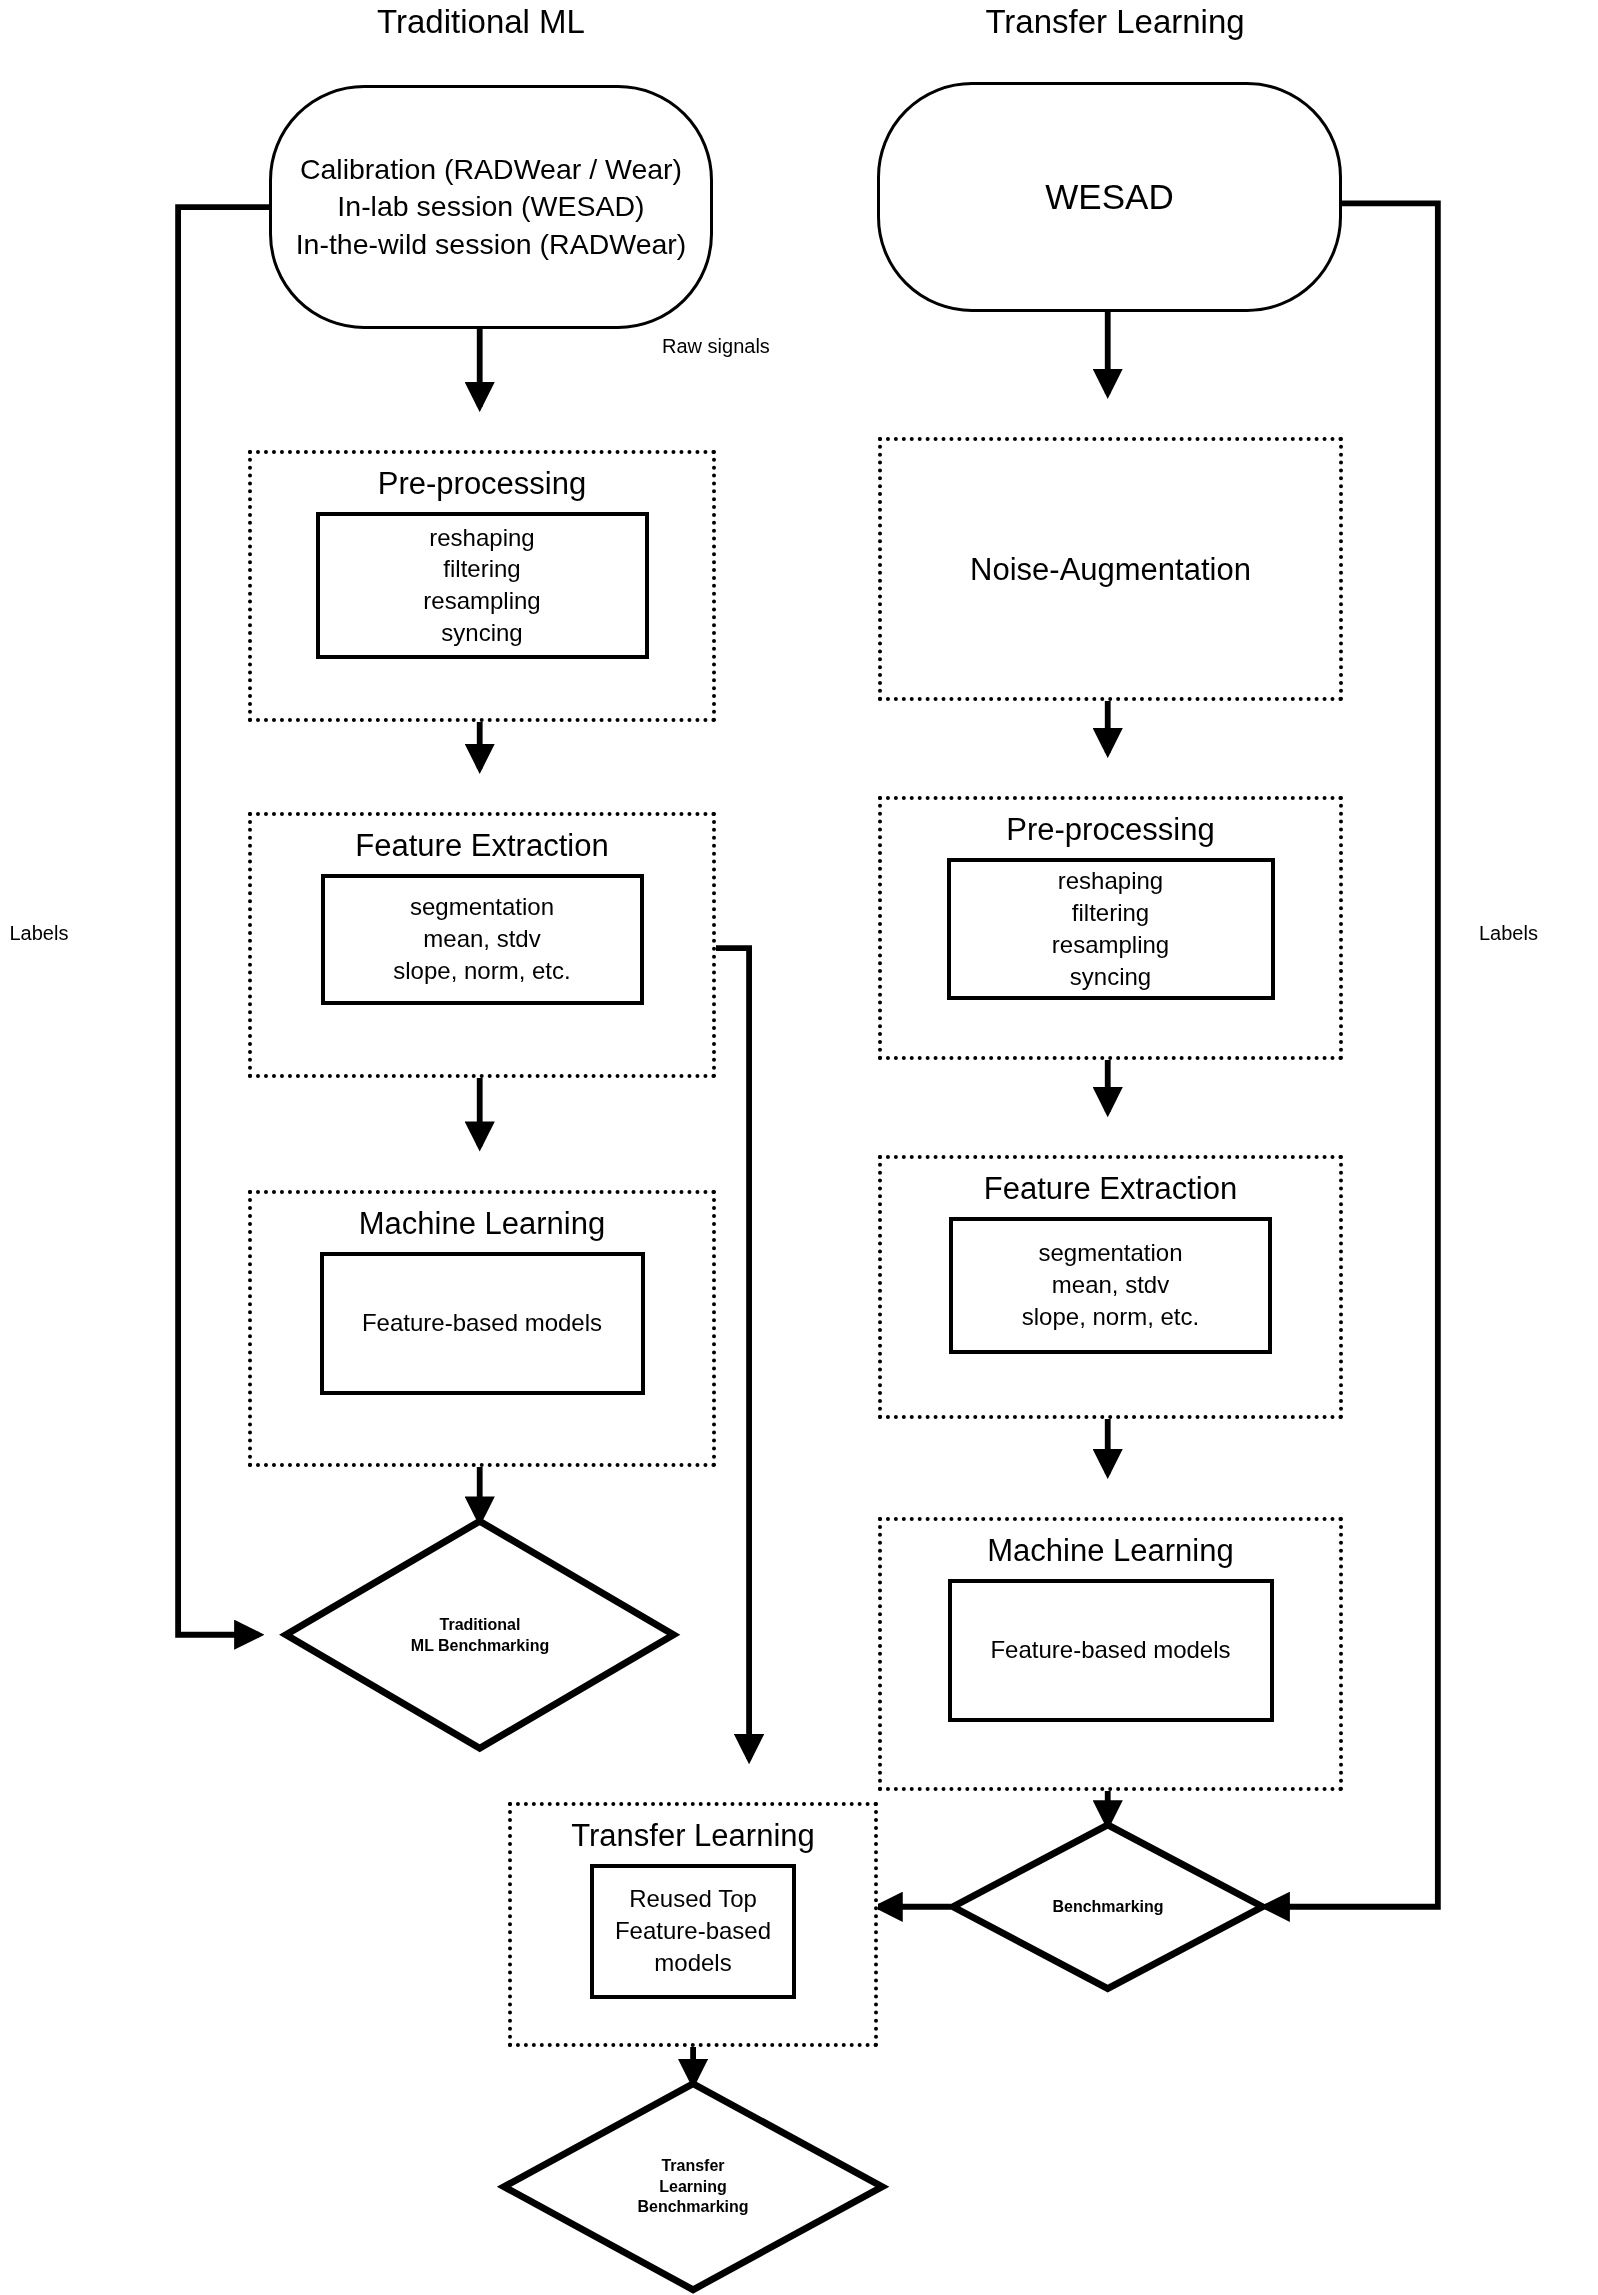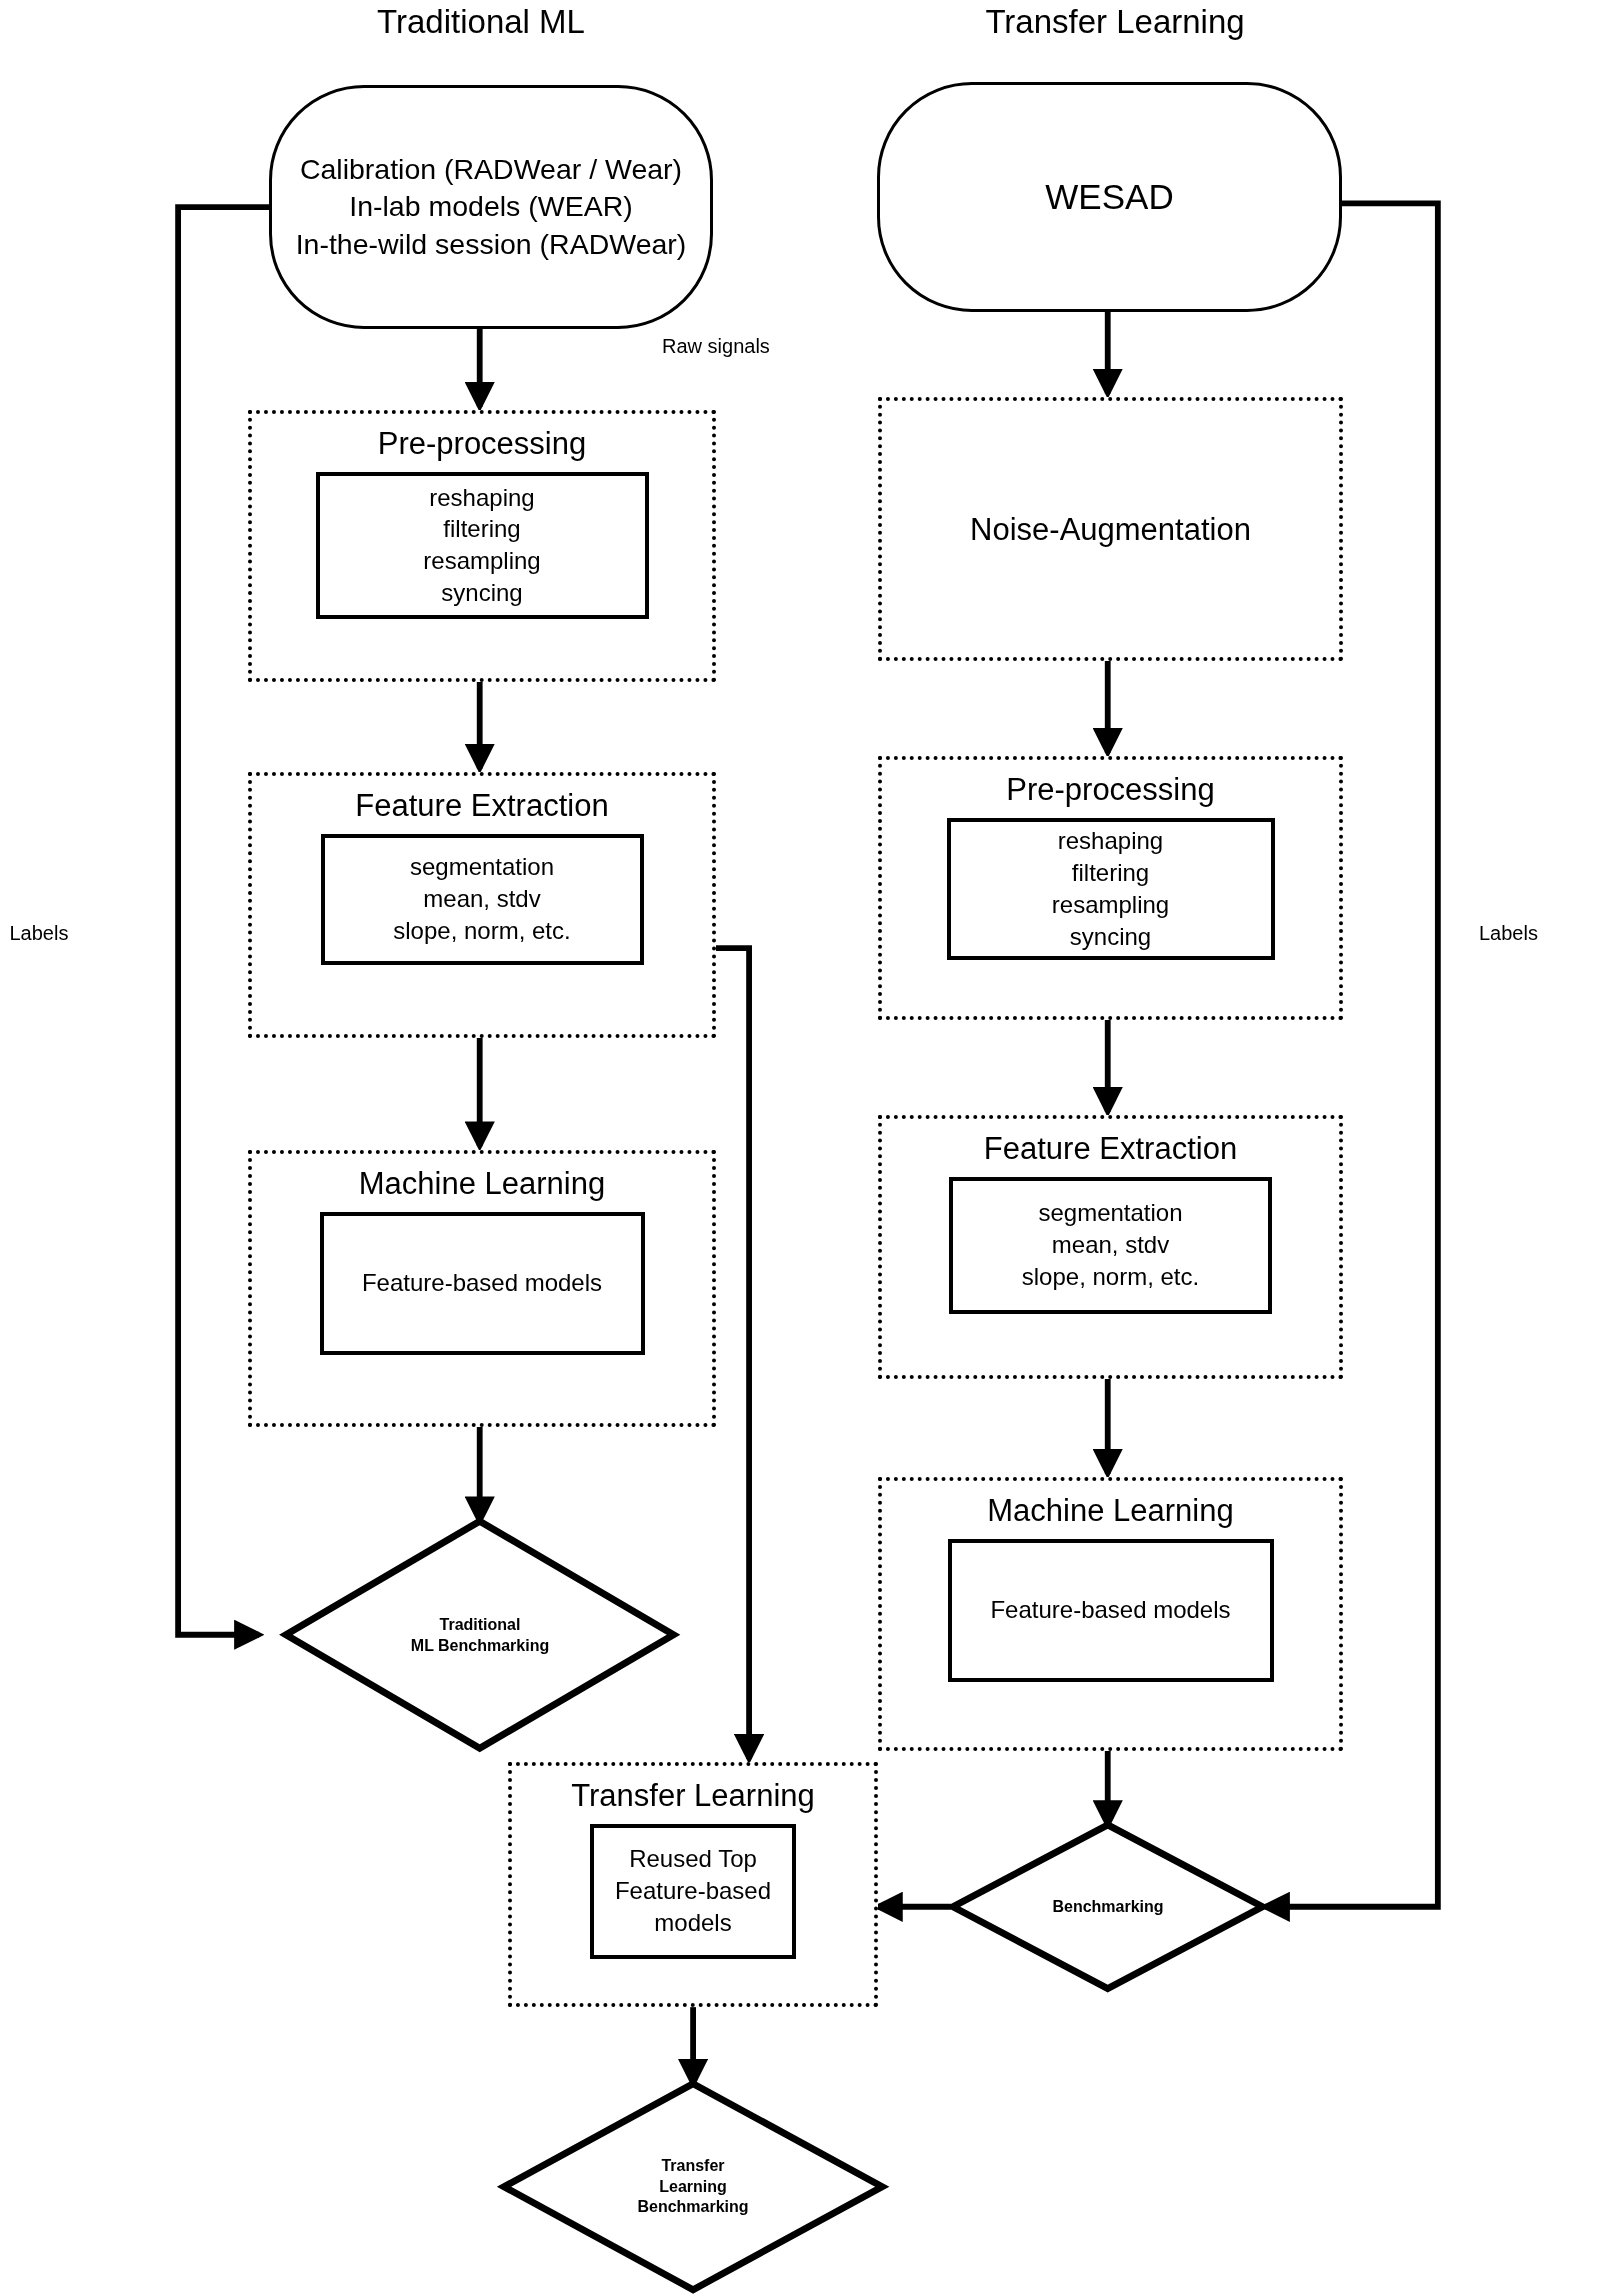--- a/index.html
+++ b/index.html
@@ -16,21 +16,21 @@
   .terminator{
     position:absolute;border:3.7px solid #000;border-radius:95px;background:#fff;
     display:flex;align-items:center;justify-content:center;text-align:center;
     font-size:28.5px;line-height:1.30;box-sizing:border-box;
   }
 
   
   .stage-box{
     position:absolute;box-sizing:border-box;background:#fff;
     border:4.8px dotted #000;
-    display:flex;flex-direction:column;align-items:center;
+    display:flex;flex-direction:column;align-items:center;margin-top:40px;
   }
   .stage-title{font-size:31px;line-height:1.05;margin-top:13.7px;margin-bottom:11.6px;white-space:nowrap;}
 
   
   .inner-box{
     box-sizing:border-box;border:4.2px solid #000;background:#fff;
     display:flex;align-items:center;justify-content:center;text-align:center;
     font-size:24px;line-height:1.33;
   }
 
@@ -87,21 +87,21 @@
     </g>
   </svg>
 
   <div class="col-title" style="left:296px;top:2.6px;width:370px;">Traditional ML</div>
 
   <div class="col-title" style="left:930px;top:2.6px;width:370px;">Transfer Learning</div>
 
   <div class="terminator" style="left:269px;top:85px;width:444px;height:244px;padding:0 22px;">
     <div>
       <div>Calibration (RADWear / Wear)</div>
-      <div>In-lab models (WEAR)</div>
+      <div>In-lab session (WESAD)</div>
       <div>In-the-wild session (RADWear)</div>
     </div>
   </div>
 
   <div class="terminator" style="left:877px;top:82px;width:465px;height:230px;">
     <div style="font-size:35px;">WESAD</div>
   </div>
 
   <div class="edge-label" style="left:662px;top:335px;">Raw signals</div>
 

